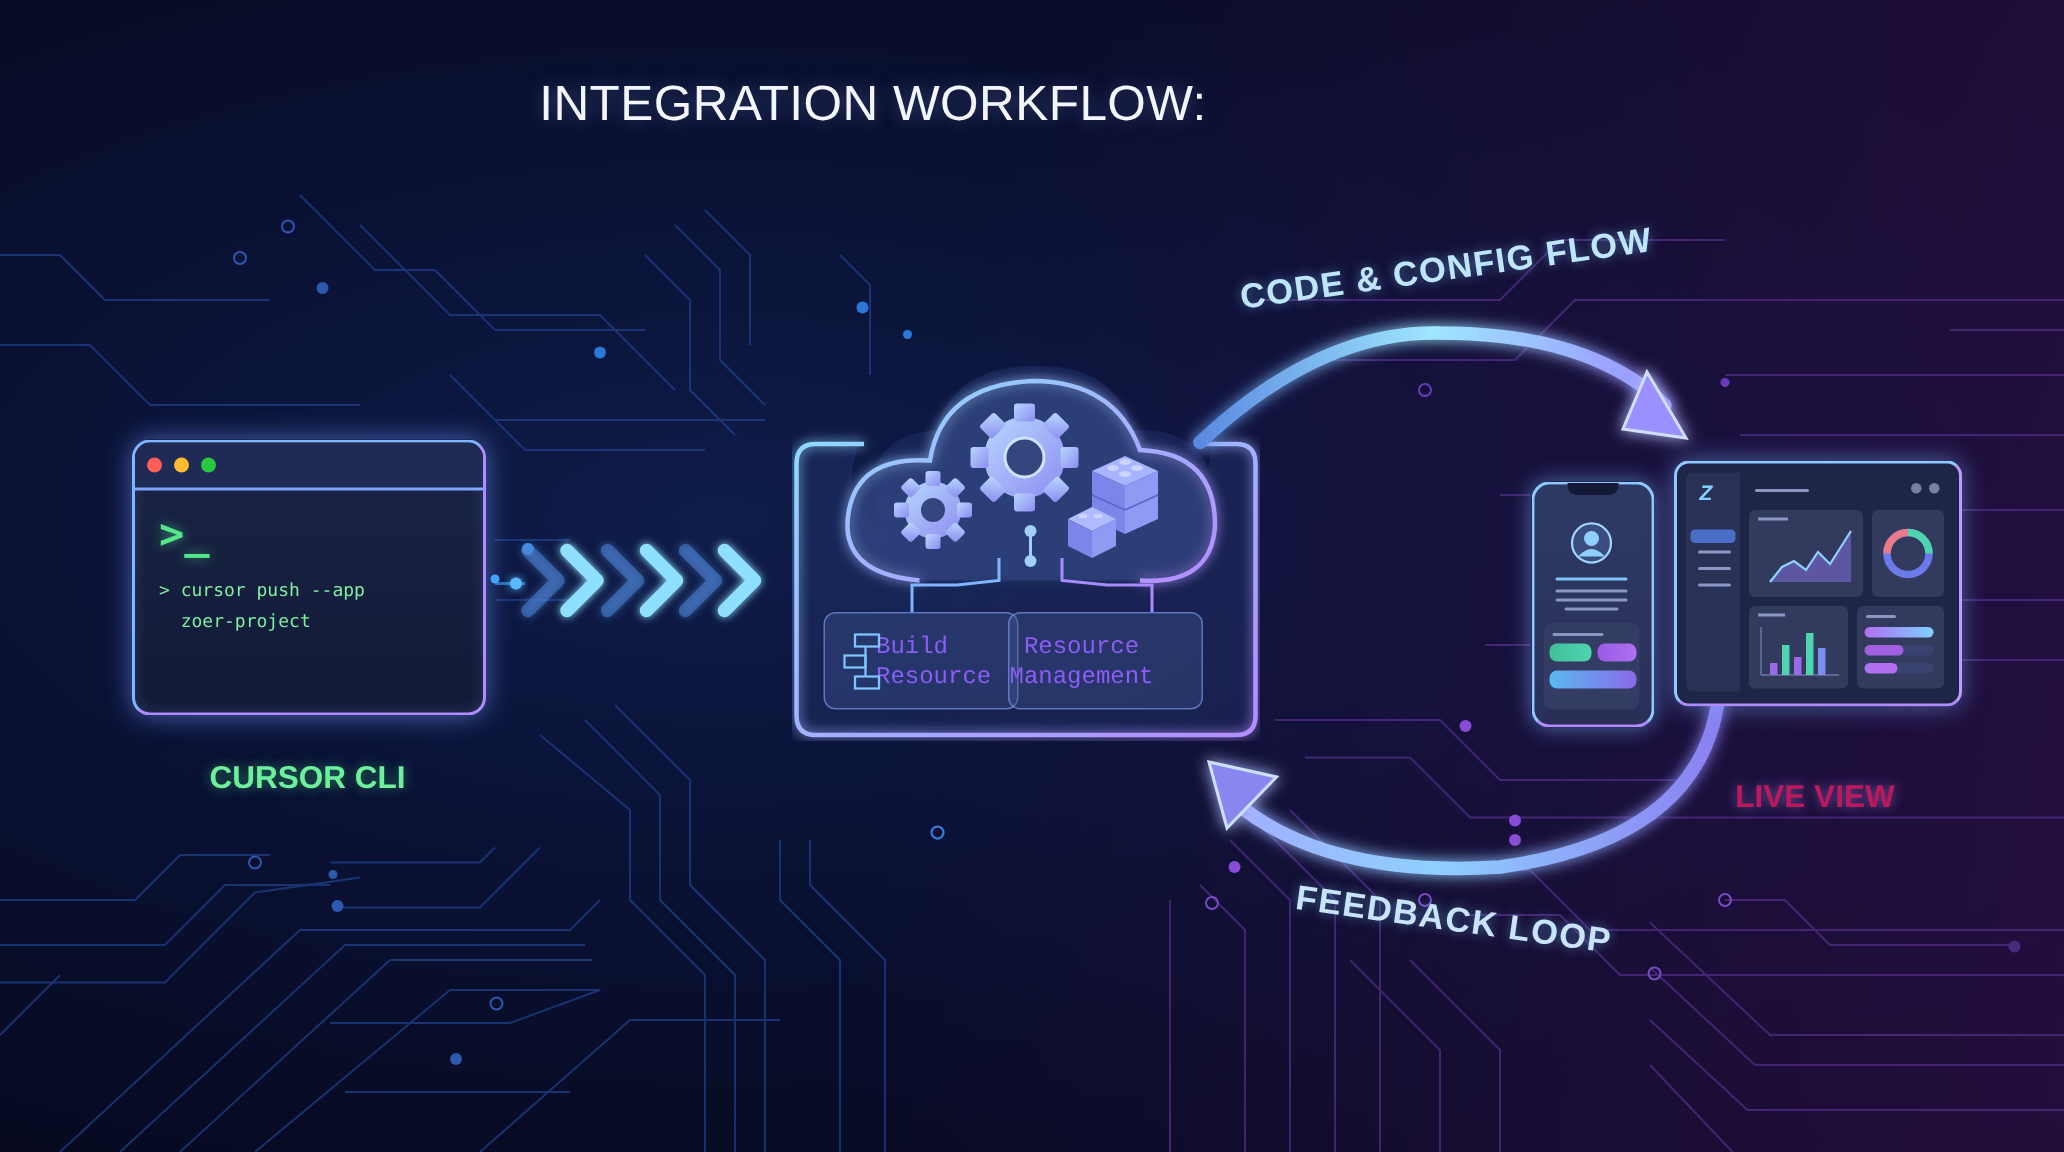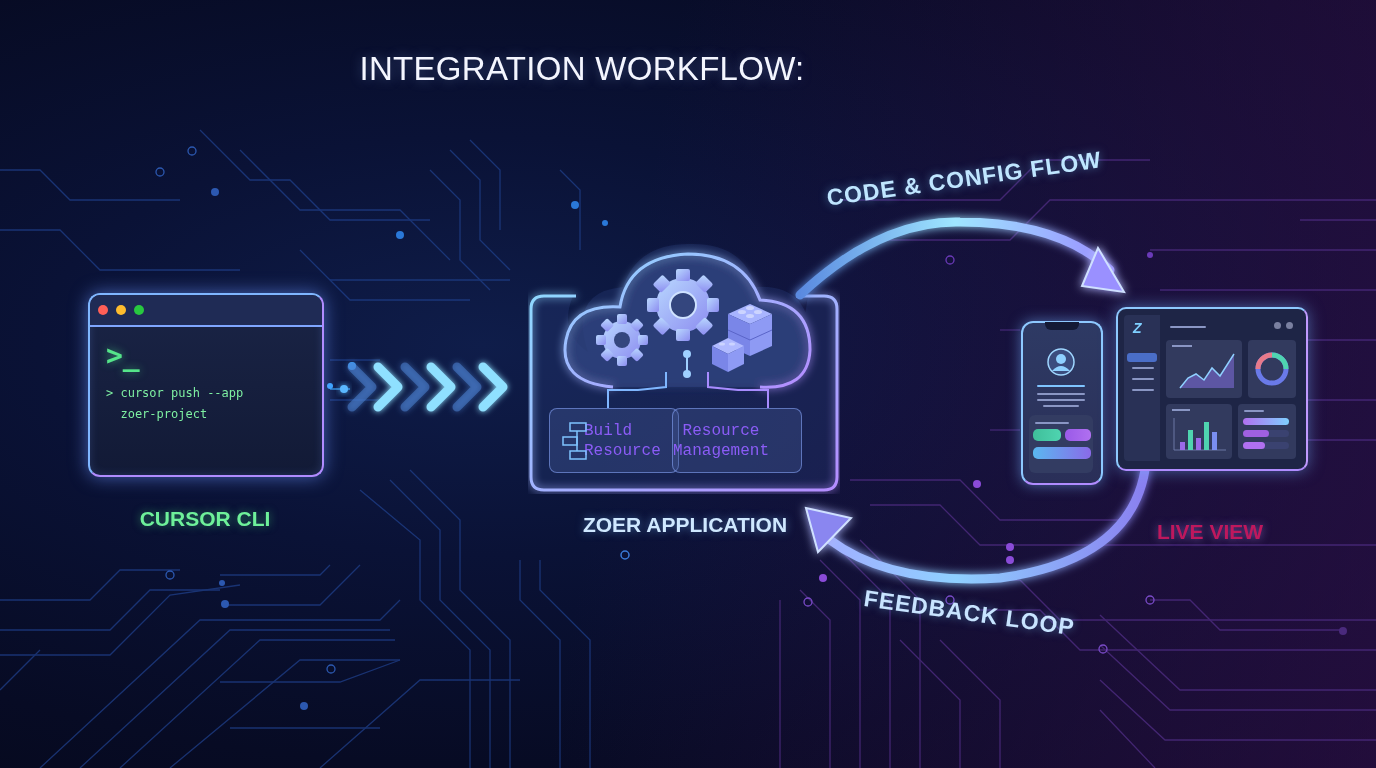--- a/index.html
+++ b/index.html
@@ -306,21 +306,20 @@
     </div>
   </div>
   <div class="subbox subbox-res">
     <div>
       <div>Resource</div>
       <div>Management</div>
     </div>
   </div>
 </div>
 <div class="label label-zoer">
-  <div>ZOER APPLICATION</div>
 </div>
 
 <svg style="position:absolute;left:0;top:0" width="1376" height="768">
   <defs>
     <linearGradient id="arcTop" x1="0" y1="0" x2="1" y2="0">
       <stop offset="0" stop-color="#5a8ae0"></stop>
       <stop offset="0.5" stop-color="#9fe6ff"></stop>
       <stop offset="1" stop-color="#9a90ff"></stop>
     </linearGradient>
     <linearGradient id="arcBot" x1="1" y1="0" x2="0" y2="0">

